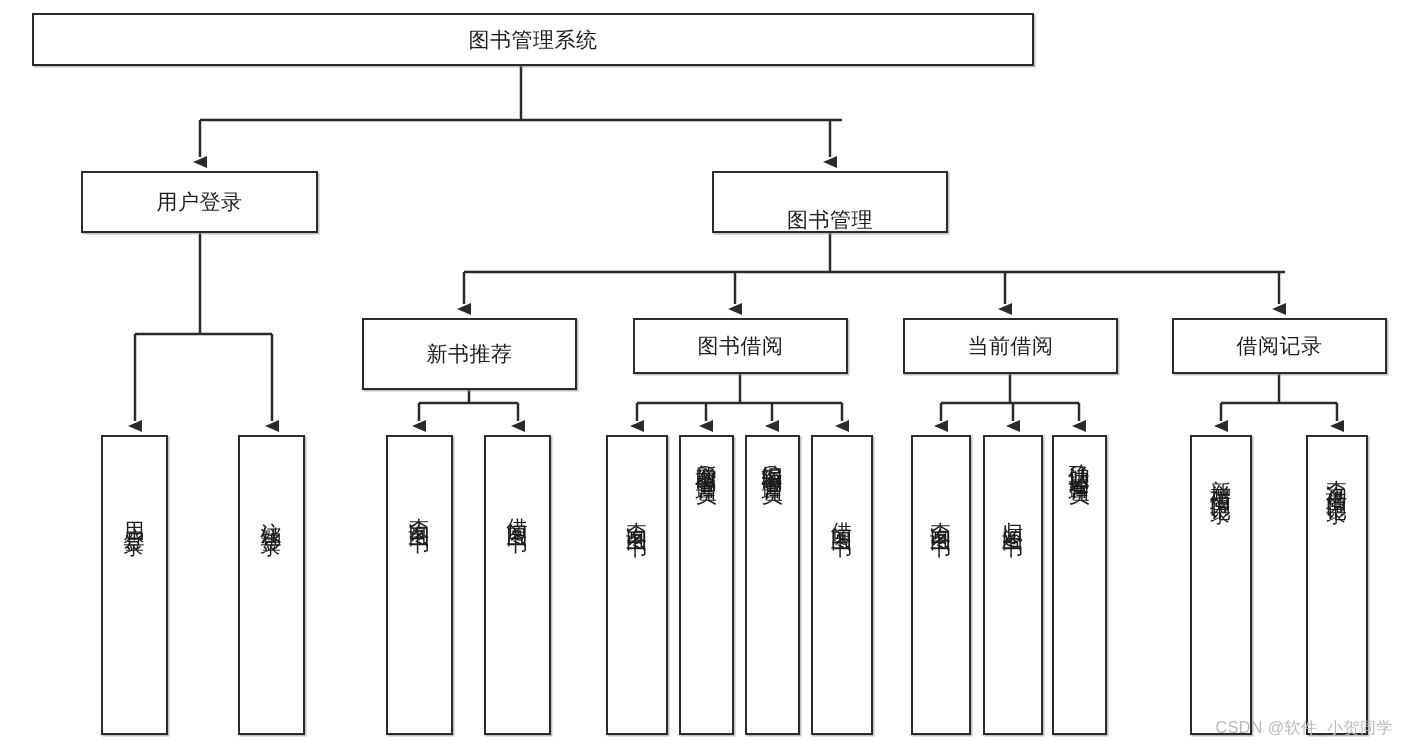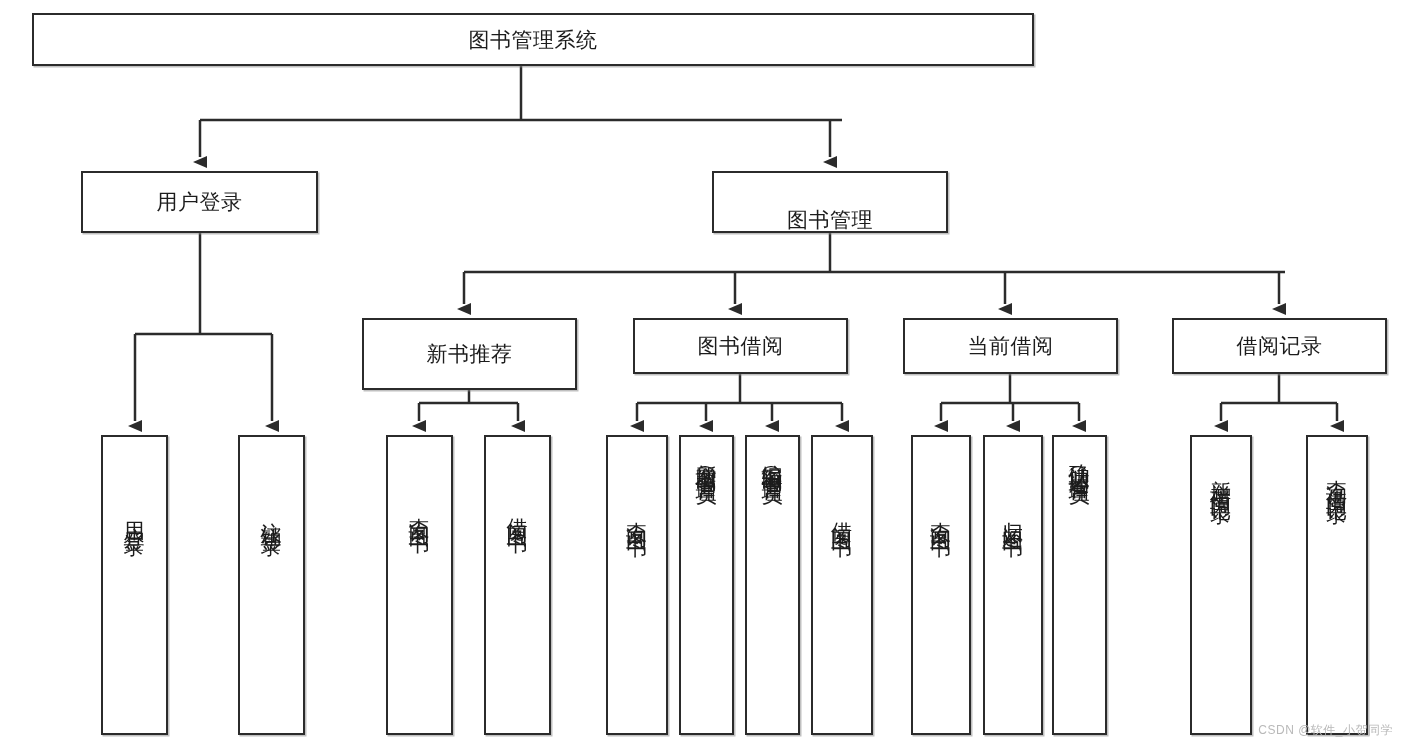--- a/index.html
+++ b/index.html
@@ -65,21 +65,21 @@
     stroke-width: 2.5;
     fill: none;
   }
   .arrow-head {
     fill: #2b2b2b;
   }
   #watermark {
     position: absolute;
     right: 12px;
     bottom: 8px;
-    font-size: 12px;
+    font-size: 16px;
     color: #b9b9b9;
     letter-spacing: 0.5px;
     white-space: nowrap;
   }
 </style>
 </head>
 <body>
 
 <div id="diagram-root">
 

